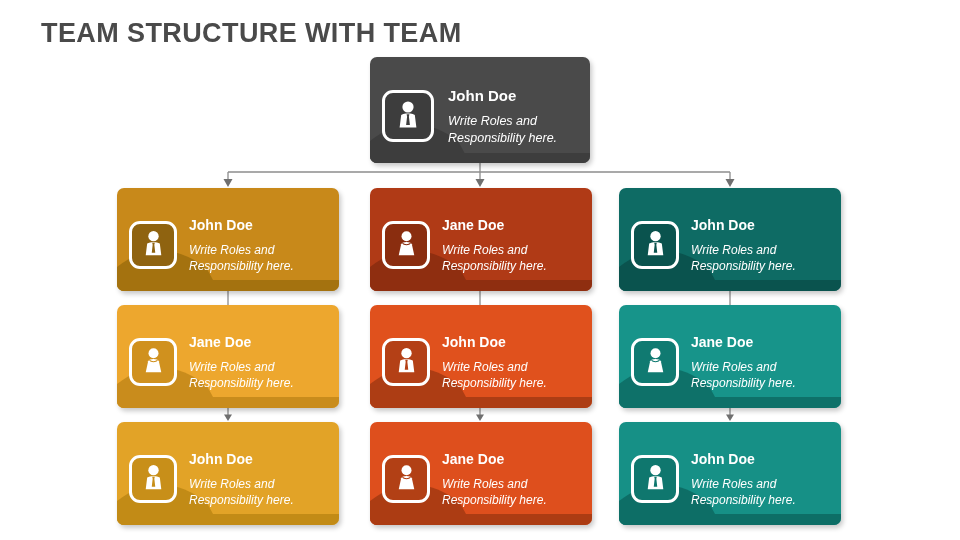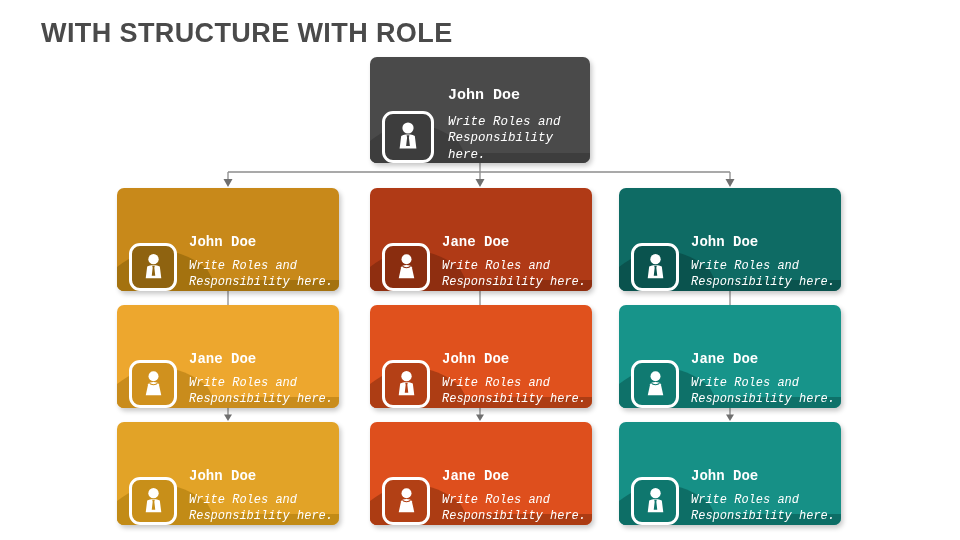--- a/index.html
+++ b/index.html
@@ -45,24 +45,23 @@
     bottom: 0;
     width: 100%;
     height: 44px;
     overflow: hidden;
   }
   .card .wave svg { display: block; width: 100%; height: 100%; }
 
   .card .inner {
     position: relative;
     display: flex;
-    align-items: flex-end;
+    align-items: center;
     height: 100%;
     box-sizing: border-box;
-    font-family: Liberation Mono, monospace;
   }
 
   .icon-box {
     position: relative;
     flex: 0 0 auto;
     border: 3px solid #ffffff;
     border-radius: 11px;
     box-sizing: border-box;
     display: flex;
     align-items: center;
@@ -128,21 +127,21 @@
     width: 960px;
     height: 540px;
     pointer-events: none;
   }
 </style>
 </head>
 <body>
 
 <div id="slide" style="background: rgb(255, 255, 255);">
 
-  <div id="page-title" style="color: rgb(74, 74, 74);">WITH STRUCTURE WITH ROLE</div>
+  <div id="page-title" style="color: rgb(74, 74, 74);">TEAM STRUCTURE WITH TEAM</div>
 
   <svg id="connectors" viewBox="0 0 960 540" xmlns="http://www.w3.org/2000/svg">
     <g stroke="#8c8c8c" stroke-width="1.3" fill="none">
 
       <line x1="480" y1="163" x2="480" y2="172"></line>
 
       <line x1="228" y1="172" x2="730" y2="172"></line>
 
       <line x1="228" y1="172" x2="228" y2="183"></line>
       <line x1="480" y1="172" x2="480" y2="183"></line>

